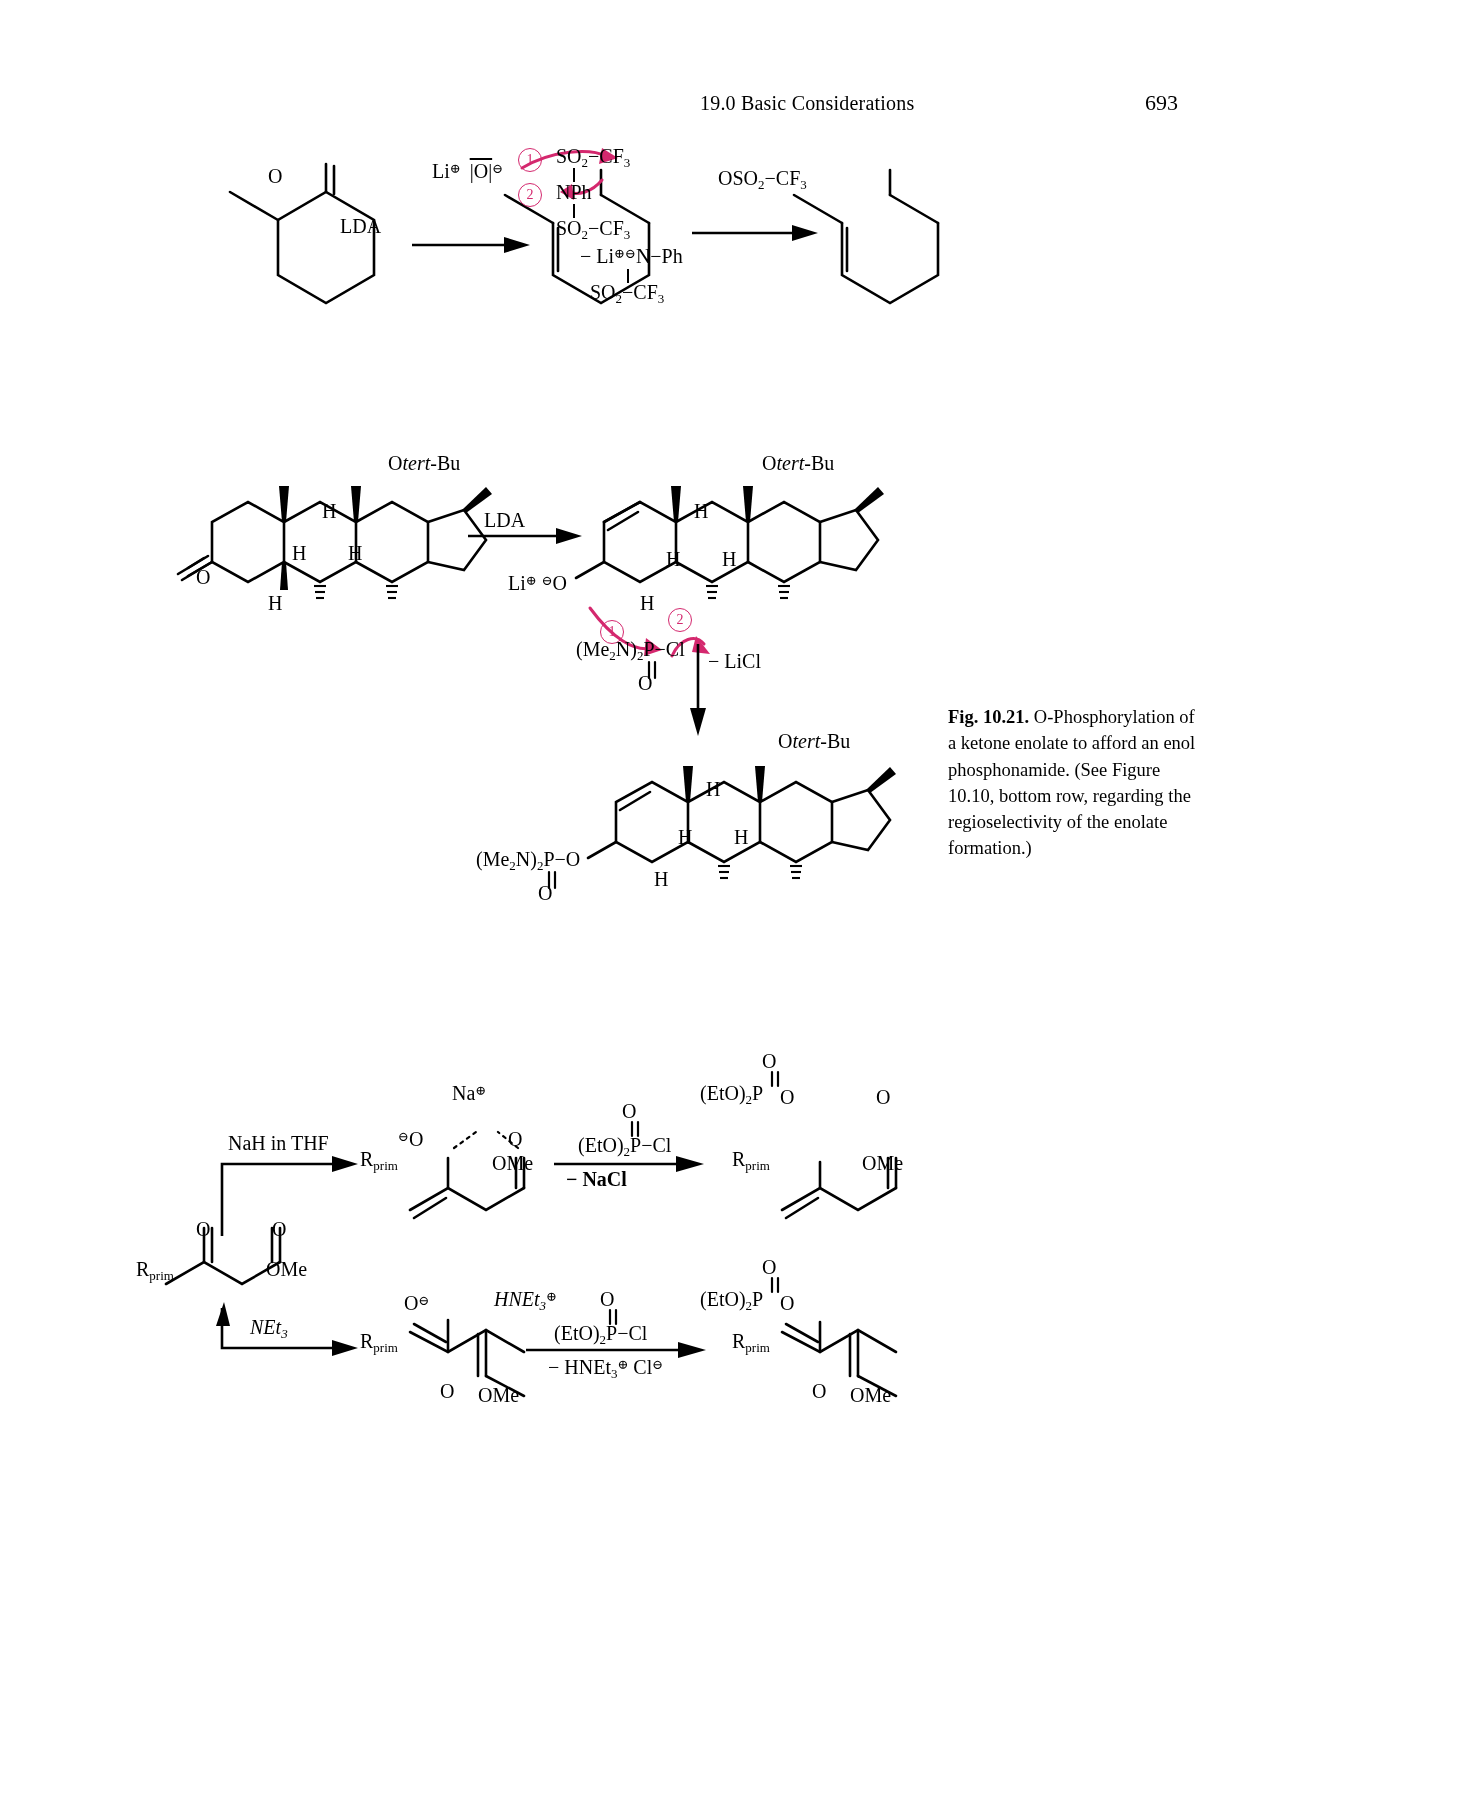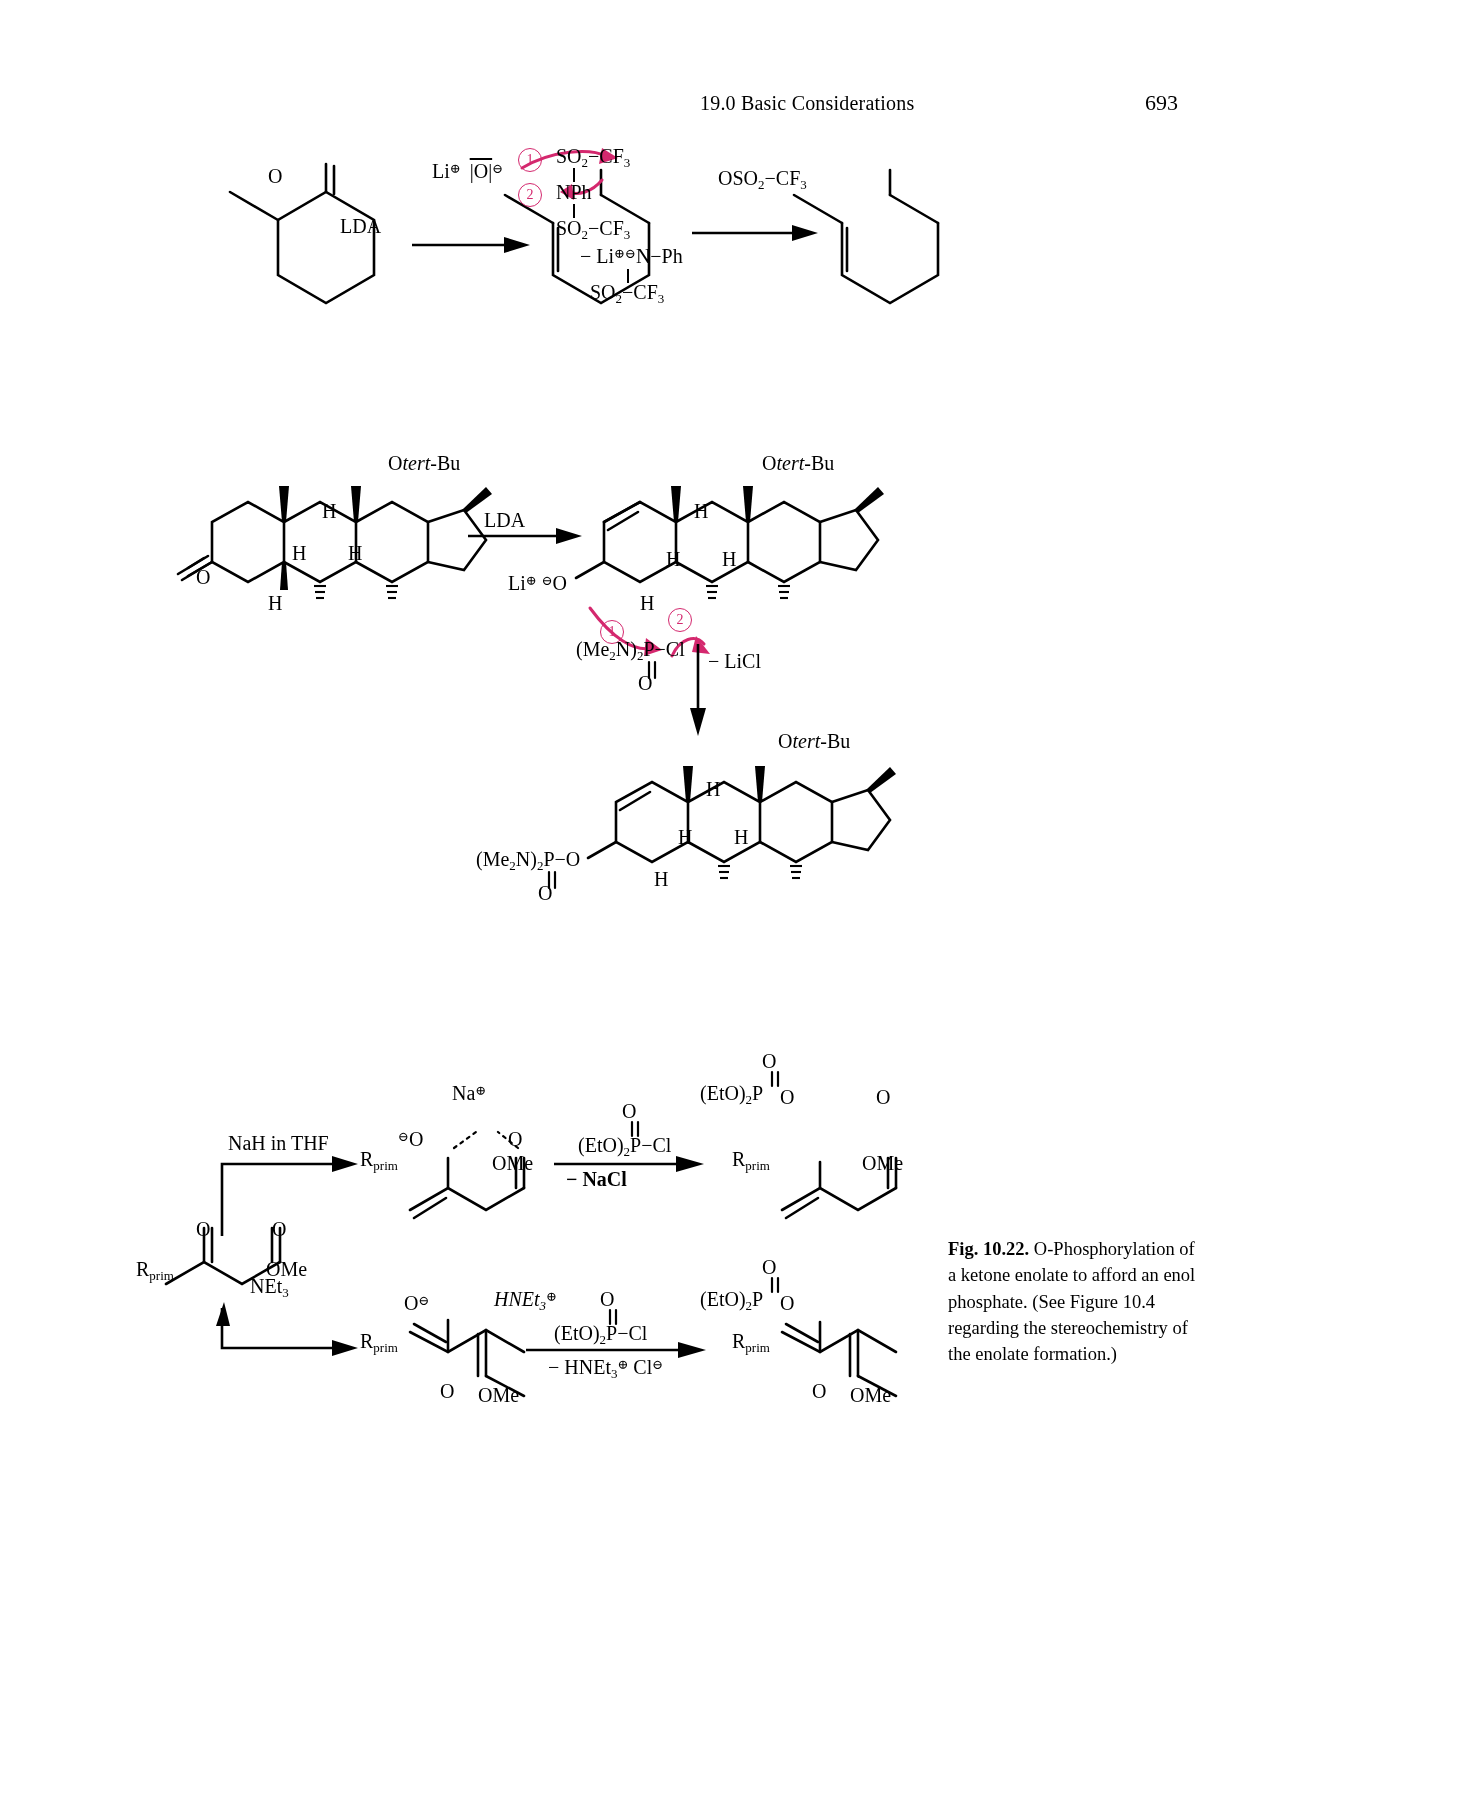--- a/index.html
+++ b/index.html
@@ -246,20 +246,24 @@
   <div class="abs lbl" style="left:654px;top:868px;">H</div>
   <div class="abs lbl" style="left:476px;top:848px;">(Me<span class="sub">2</span>N)<span class="sub">2</span>P−O</div>
   <div class="abs" style="left:547px;top:872px;">
     <svg width="10" height="18" viewBox="0 0 10 18">
         <line class="bond-thin" x1="2" y1="0" x2="2" y2="16"></line>
         <line class="bond-thin" x1="8" y1="0" x2="8" y2="16"></line>
       </svg>
   </div>
   <div class="abs lbl" style="left:538px;top:882px;">O</div>
 
+  <div class="abs cap" style="left:948px;top:704px;">
+    <b>Fig. 10.21.</b>
+    <span>O-Phosphorylation of a ketone enolate to afford an enol phosphonamide. (See Figure 10.10, bottom row, regarding the regioselectivity of the enolate formation.)</span>
+  </div>
 
   <div class="abs" style="left:130px;top:1216px;">
     <svg width="210" height="100" viewBox="0 0 210 100">
       <path class="bond" d="M36,68 L74,46 L112,68 L150,46"></path>
       <line class="bond" x1="74" y1="46" x2="74" y2="12"></line>
       <line class="bond" x1="82" y1="46" x2="82" y2="12"></line>
       <line class="bond" x1="150" y1="46" x2="150" y2="12"></line>
       <line class="bond" x1="142" y1="46" x2="142" y2="12"></line>
     </svg>
   </div>
@@ -276,21 +280,21 @@
   </div>
   <div class="abs lbl" style="left:228px;top:1132px;">NaH in THF</div>
 
   <div class="abs" style="left:216px;top:1300px;">
     <svg width="140" height="110" viewBox="0 0 140 110">
       <path class="arrowline" d="M6,8 L6,48 L120,48"></path>
       <path class="wedge" d="M8,2 L0,26 L14,26 Z"></path>
       <path class="wedge" d="M116,40 L142,48 L116,56 Z"></path>
     </svg>
   </div>
-  <div class="abs lbl" style="left:250px;top:1275px;">NEt<span class="sub">3</span></div>
+  <div class="abs lbl" style="left:250px;top:1316px;font-style:italic;">NEt<span class="sub">3</span></div>
 
   <div class="abs" style="left:388px;top:1118px;">
     <svg width="200" height="110" viewBox="0 0 200 110">
       <path class="bond" d="M22,92 L60,70 L98,92 L136,70"></path>
       <line class="bond" x1="26" y1="100" x2="58" y2="80"></line>
       <line class="bond" x1="60" y1="70" x2="60" y2="40"></line>
       <line class="bond" x1="136" y1="70" x2="136" y2="40"></line>
       <line class="bond" x1="128" y1="70" x2="128" y2="40"></line>
 
       <g stroke="#000" stroke-width="2.2" stroke-dasharray="3,5" stroke-linecap="round">
@@ -391,18 +395,14 @@
     <svg width="10" height="16" viewBox="0 0 10 16">
         <line class="bond-thin" x1="2" y1="0" x2="2" y2="14"></line>
         <line class="bond-thin" x1="8" y1="0" x2="8" y2="14"></line>
       </svg>
   </div>
   <div class="abs lbl" style="left:780px;top:1292px;">O</div>
   <div class="abs lbl" style="left:732px;top:1330px;">R<span class="sub">prim</span></div>
   <div class="abs lbl" style="left:812px;top:1380px;">O</div>
   <div class="abs lbl" style="left:850px;top:1384px;">OMe</div>
 
-  <div class="abs cap" style="left:948px;top:1236px;">
-    <b>Fig. 10.22.</b>
-    <span>O-Phosphorylation of a ketone enolate to afford an enol phosphate. (See Figure 10.4 regarding the stereochemistry of the enolate formation.)</span>
-  </div>
 
 </div>
 
 </body></html>

